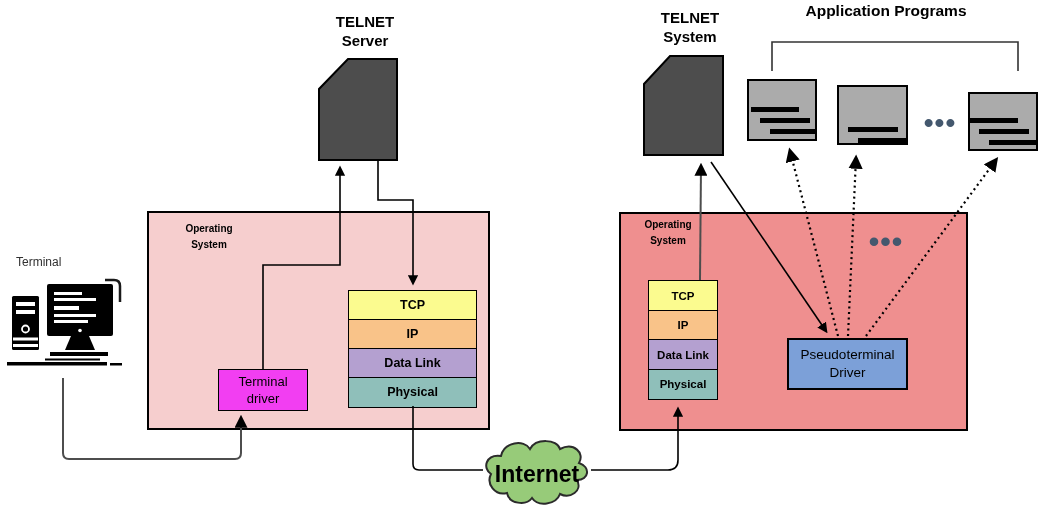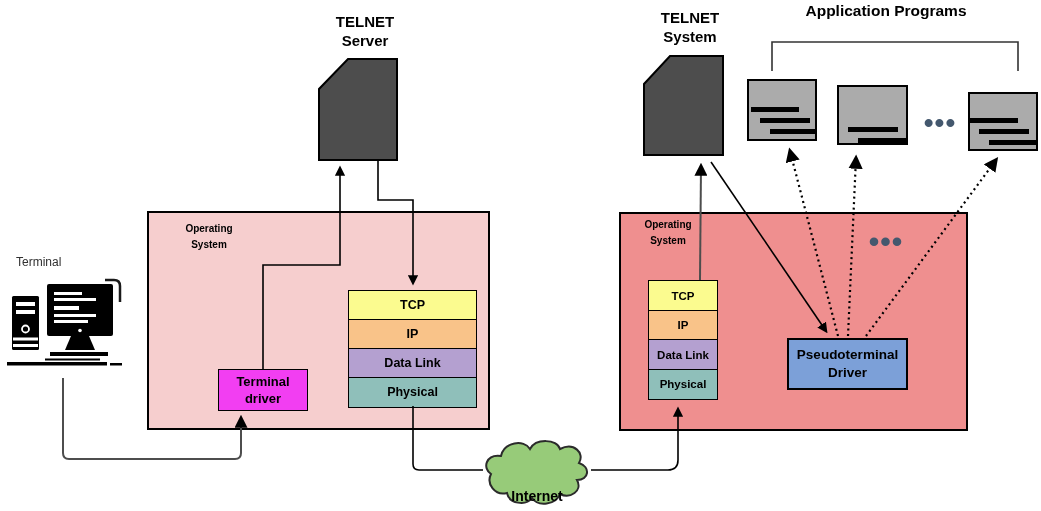--- a/index.html
+++ b/index.html
@@ -18,28 +18,28 @@
     box-sizing:border-box; border:1.5px solid #000;
     display:flex; align-items:center; justify-content:center;
     font-weight:bold;
   }
   .left-stack .layer  { width:129px; height:30.5px; font-size:12.5px; }
   .right-stack .layer { width:70px;  height:31px;   font-size:11.5px; }
   .layer + .layer { margin-top:-1.5px; }
   .small-box {
     position:absolute; box-sizing:border-box; border:1.7px solid #000;
     display:flex; flex-direction:column; align-items:center; justify-content:center;
-    font-weight:bold; text-align:center;
+    font-weight:normal; text-align:center;
   }
   .prog-icon { position:absolute; box-sizing:border-box; border:2px solid #000; }
   .prog-bar { position:absolute; background:#000; height:5px; }
   .ellipsis { position:absolute; text-align:center; font-weight:bold; letter-spacing:1px; }
   .conn { position:absolute; left:0; top:0; pointer-events:none; }
   .terminal-label { position:absolute; font-size:12px; color:#303030; }
-  .internet-label { position:absolute; font-weight:bold; font-size:14px; text-align:center;margin-top:27px; }
+  .internet-label { position:absolute; font-weight:bold; font-size:23px; text-align:center; }
 </style>
 </head>
 <body>
 
 <div class="canvas">
 
   <div class="os-box" style="left: 147px; top: 211px; width: 343px; height: 219px; background-color: rgb(246, 206, 206);"></div>
 
   <div class="os-box" style="left: 619px; top: 212px; width: 349px; height: 219px; background-color: rgb(239, 143, 143);"></div>
 

